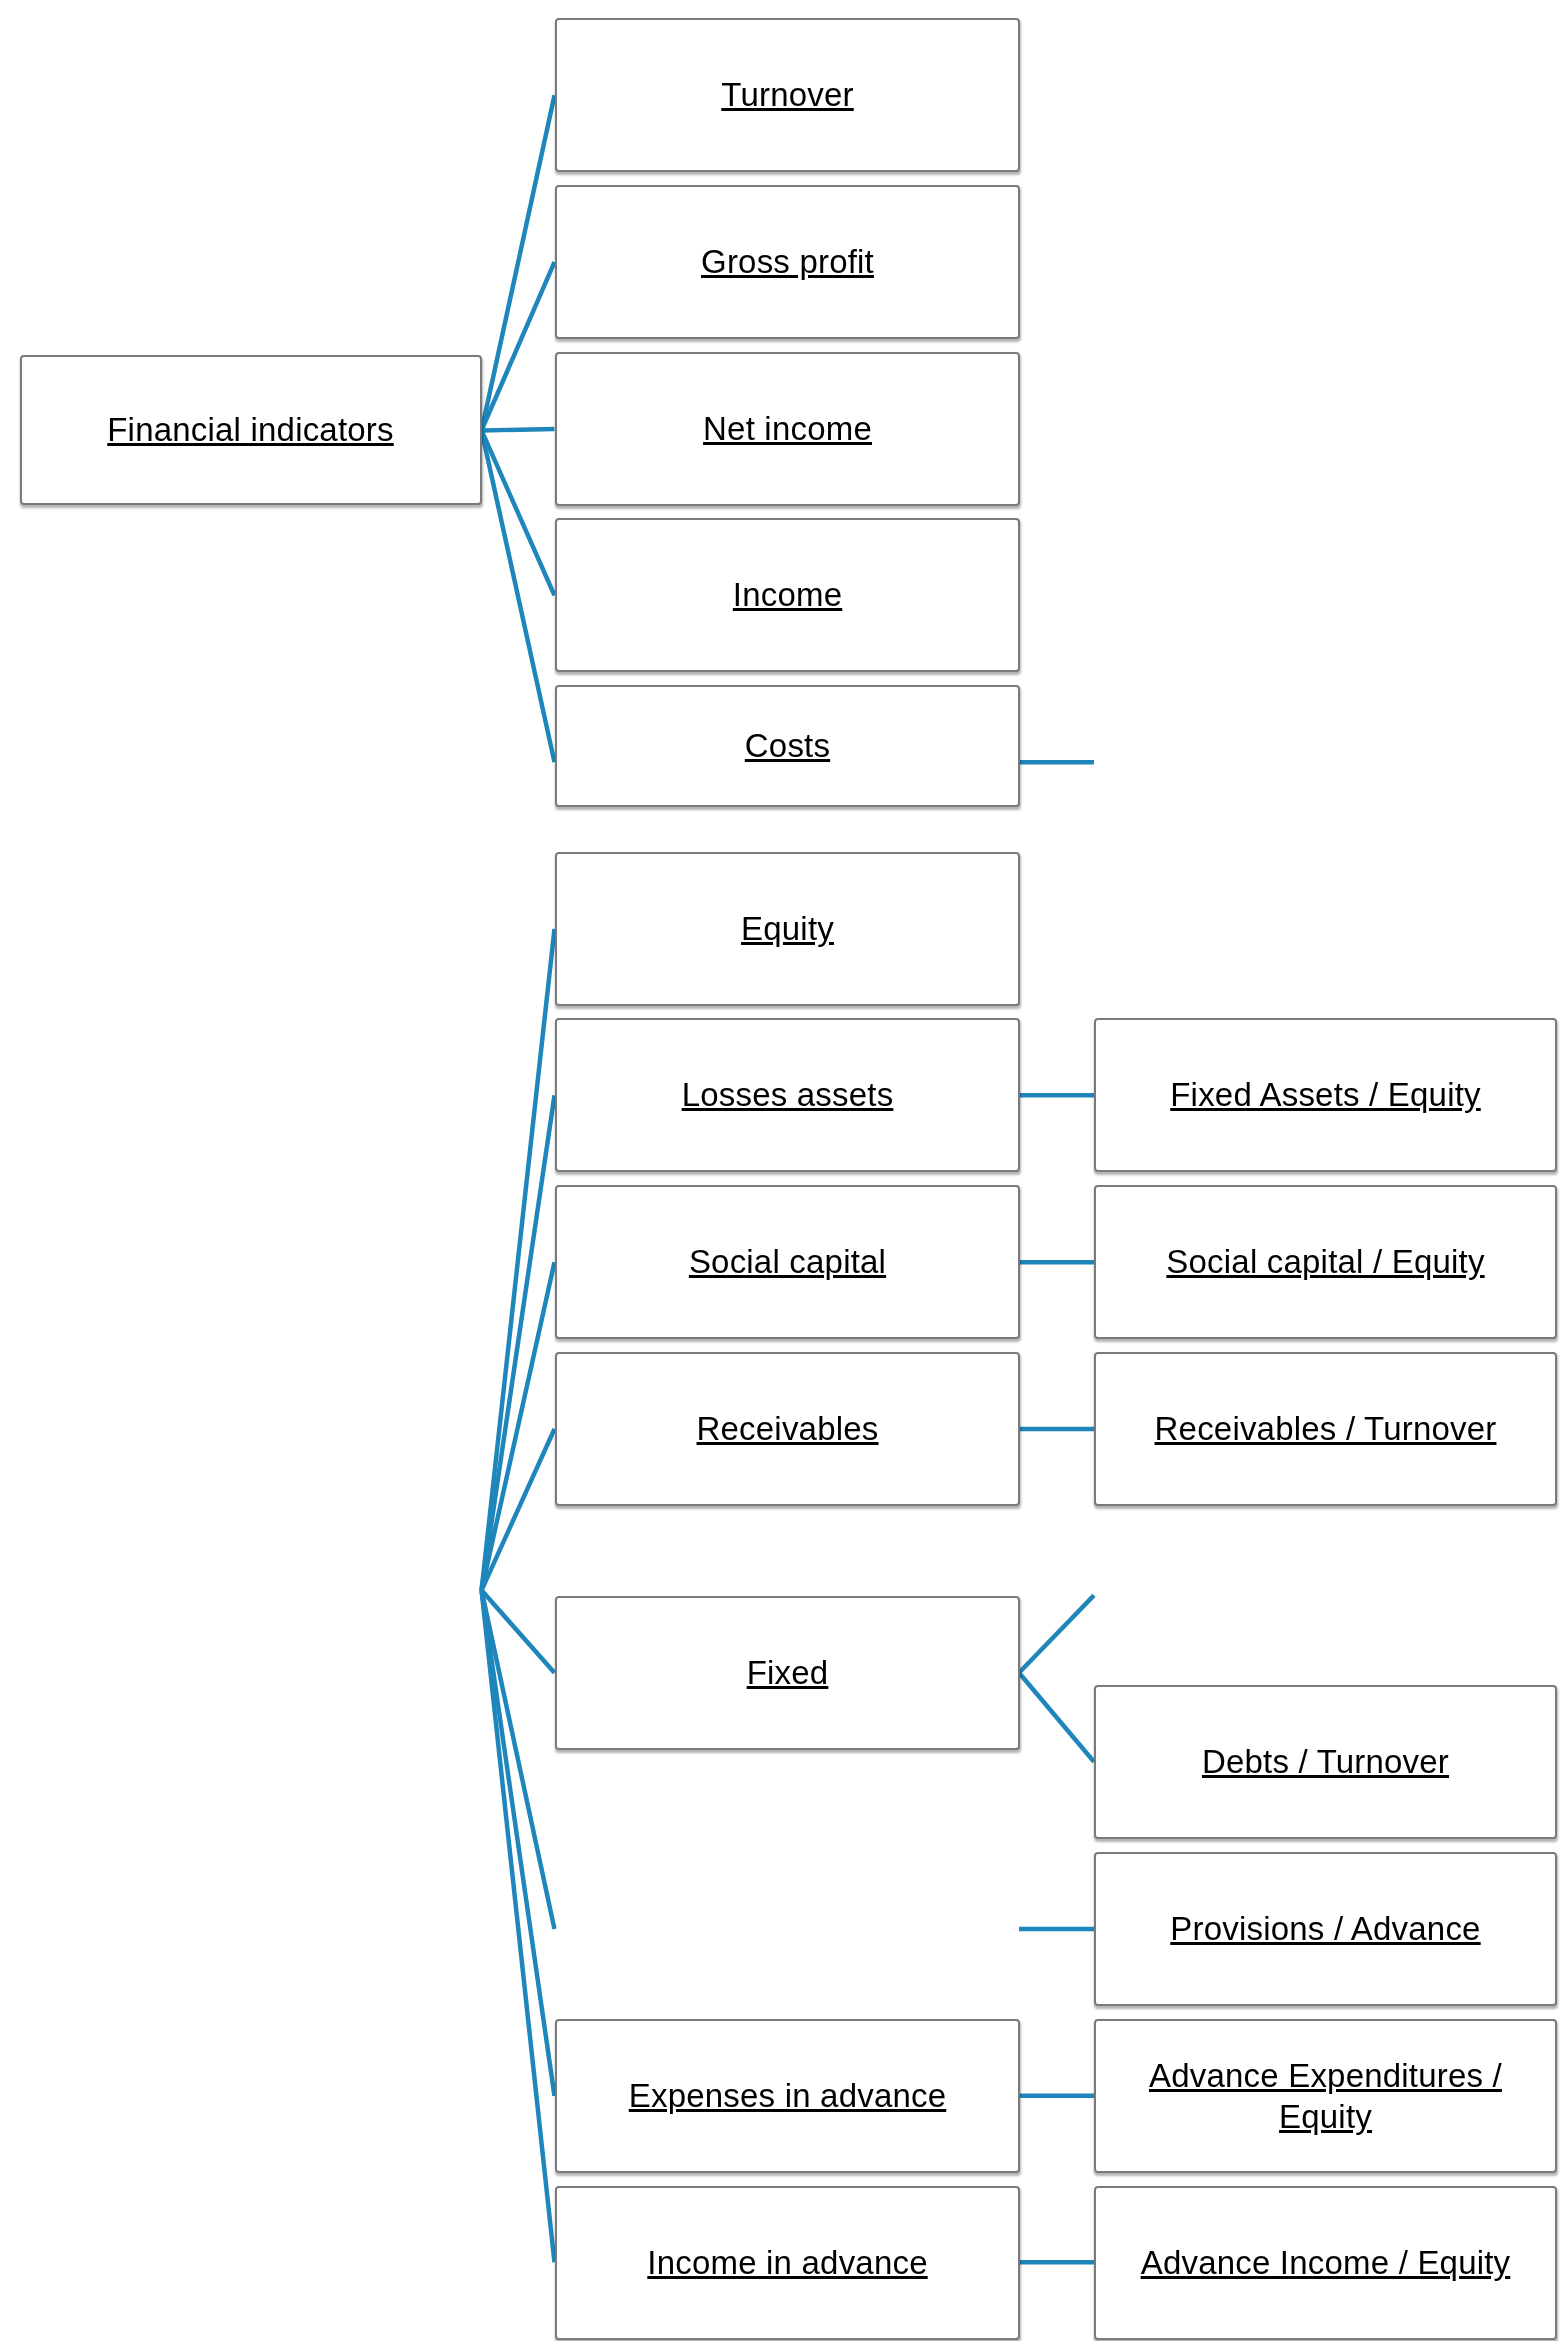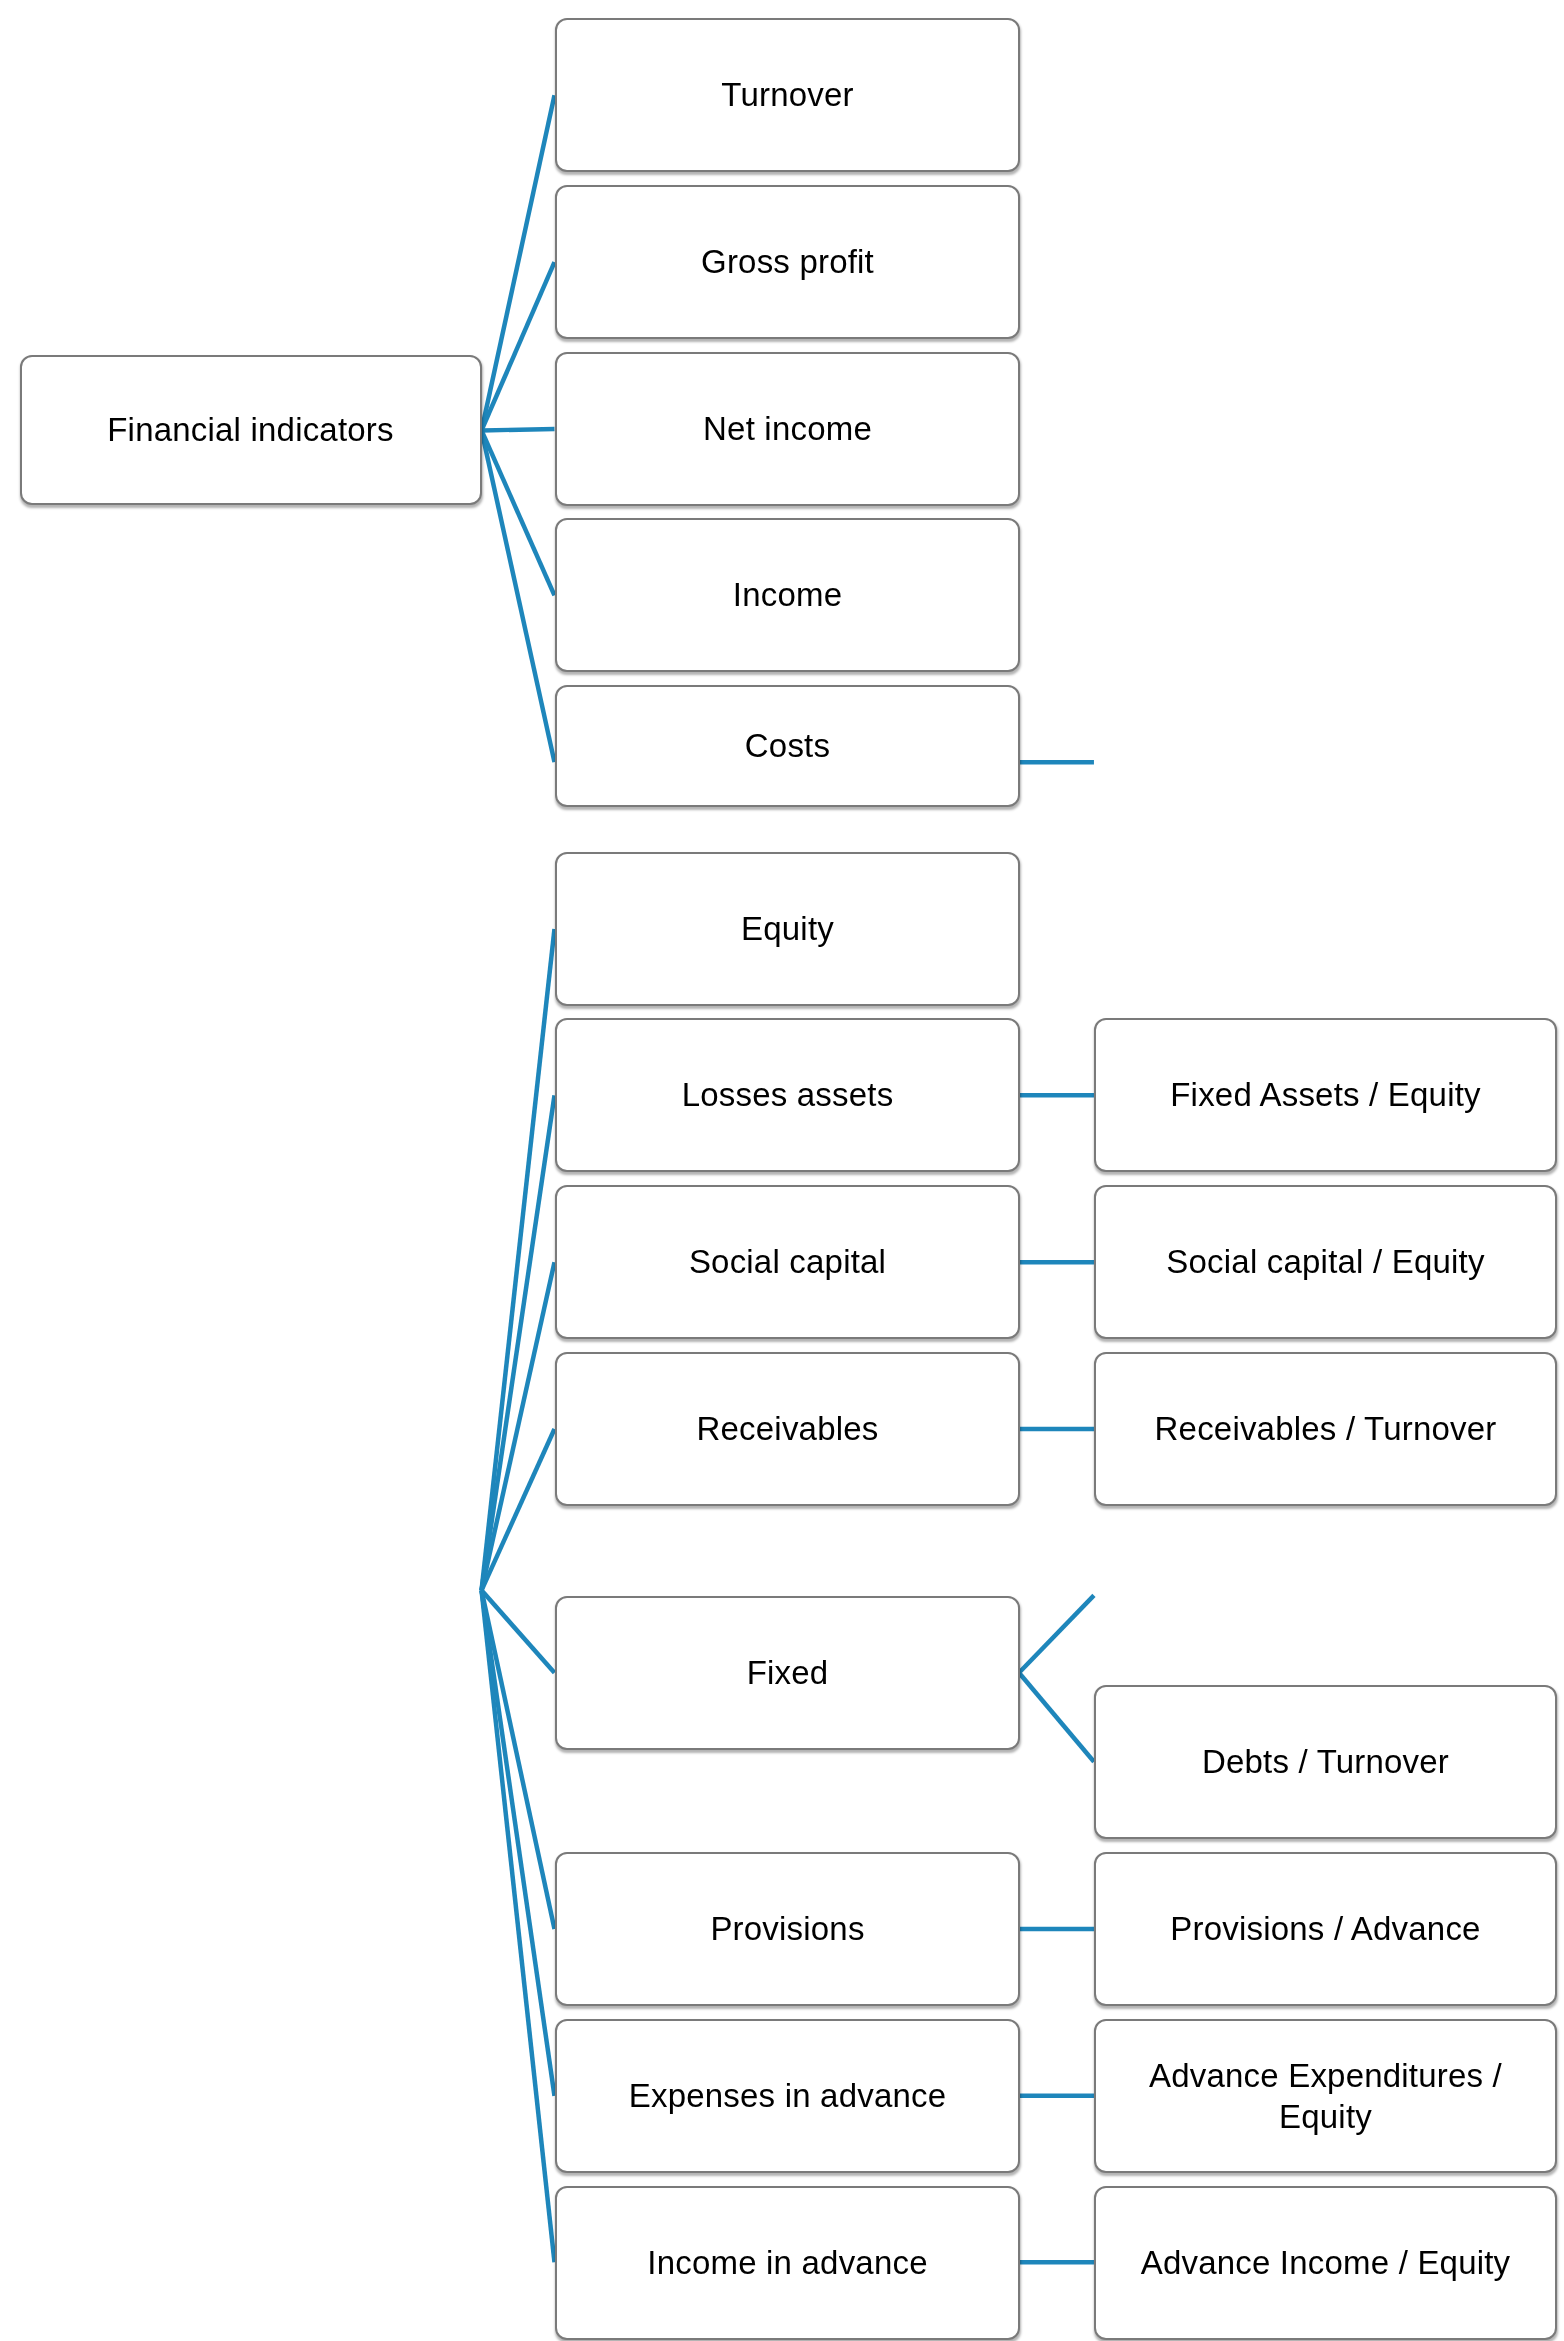--- a/index.html
+++ b/index.html
@@ -25,26 +25,27 @@
   }
   .edges line {
     stroke-width: 9;
     fill: none;
   }
   .box {
     position: absolute;
     box-sizing: border-box;
     background: #ffffff;
     border: 2px solid #7a7a7a;
-    border-radius: 12px;
+    border-radius: 4px;
     box-shadow: 0.5px 2.5px 2.5px rgba(0,0,0,0.30);
     display: flex;
     align-items: center;
     justify-content: center;
     text-align: center;
+    text-decoration: underline;
   }
   .box .lbl {
     display: block;
     font-size: 33px;
     font-weight: 400;
     letter-spacing: 0.2px;
     color: #000000;
     line-height: 1.25;
     padding: 0 23px;
   }
@@ -110,23 +111,20 @@
   </div>
   <div class="box" style="left:555px;top:1185px;width:465px;height:154px">
     <span class="lbl">Social capital</span>
   </div>
   <div class="box" style="left:555px;top:1352px;width:465px;height:154px">
     <span class="lbl">Receivables</span>
   </div>
   <div class="box" style="left:555px;top:1596px;width:465px;height:154px">
     <span class="lbl">Fixed</span>
   </div>
-  <div class="box" style="left:555px;top:1852px;width:465px;height:154px">
-    <span class="lbl">Provisions</span>
-  </div>
   <div class="box" style="left:555px;top:2019px;width:465px;height:154px">
     <span class="lbl">Expenses in advance</span>
   </div>
   <div class="box" style="left:555px;top:2186px;width:465px;height:154px">
     <span class="lbl">Income in advance</span>
   </div>
 
   <div class="box" style="left:1094px;top:1018px;width:463px;height:154px">
     <span class="lbl">Fixed Assets / Equity</span>
   </div>

